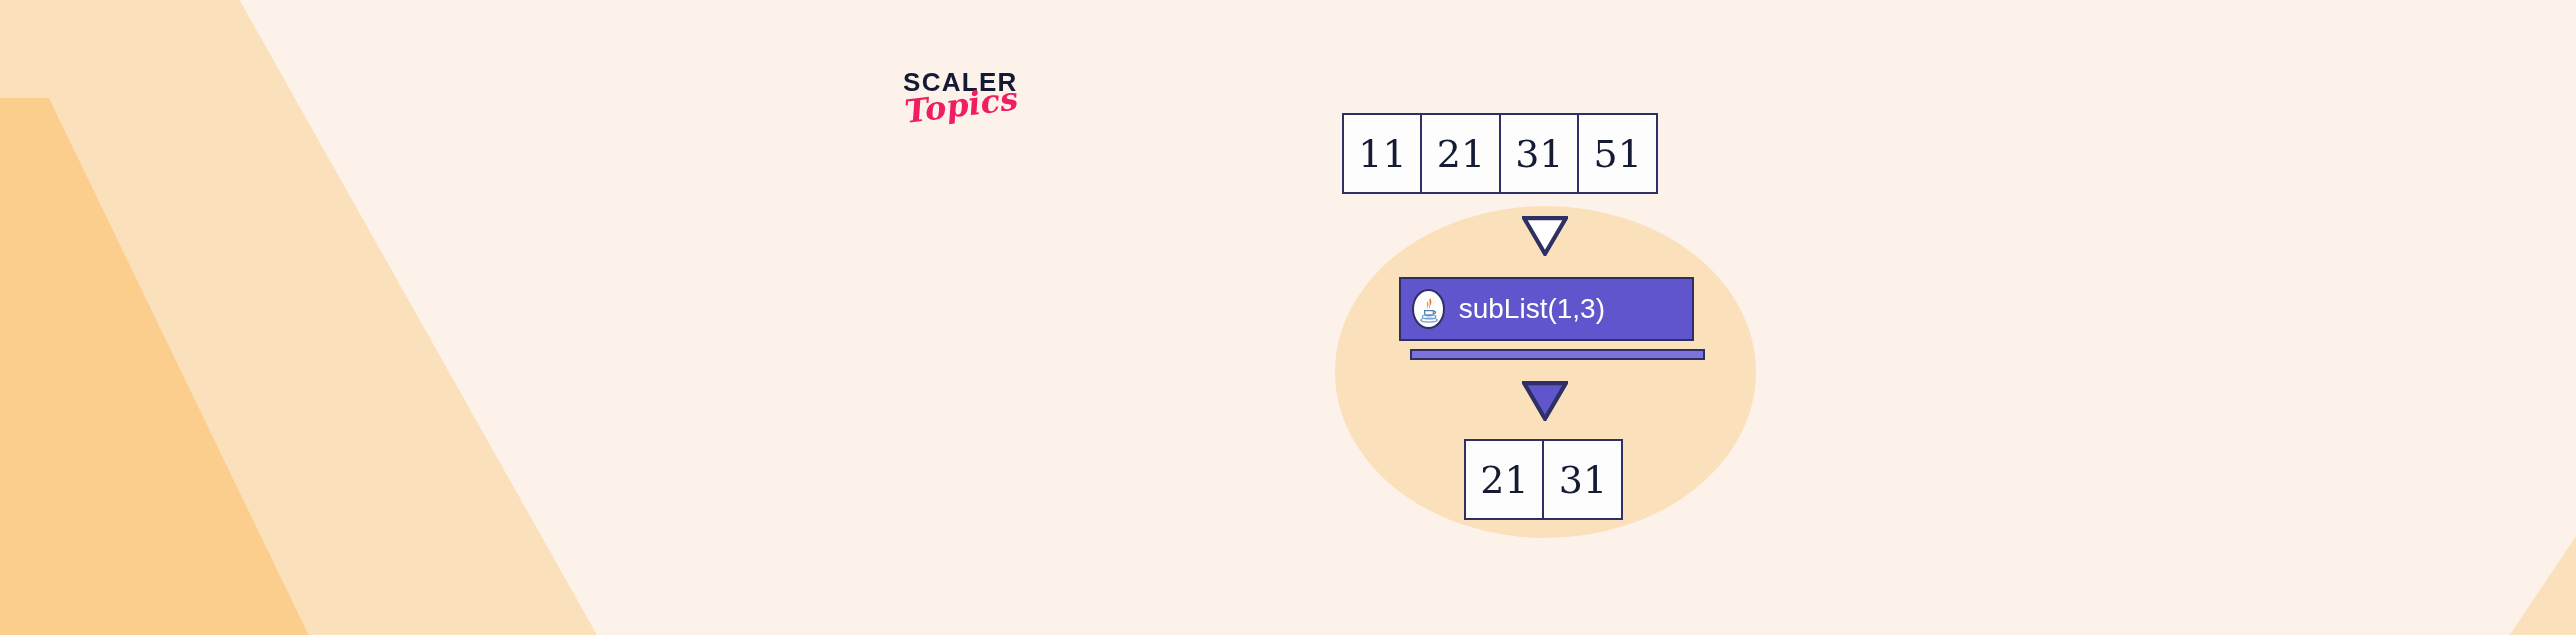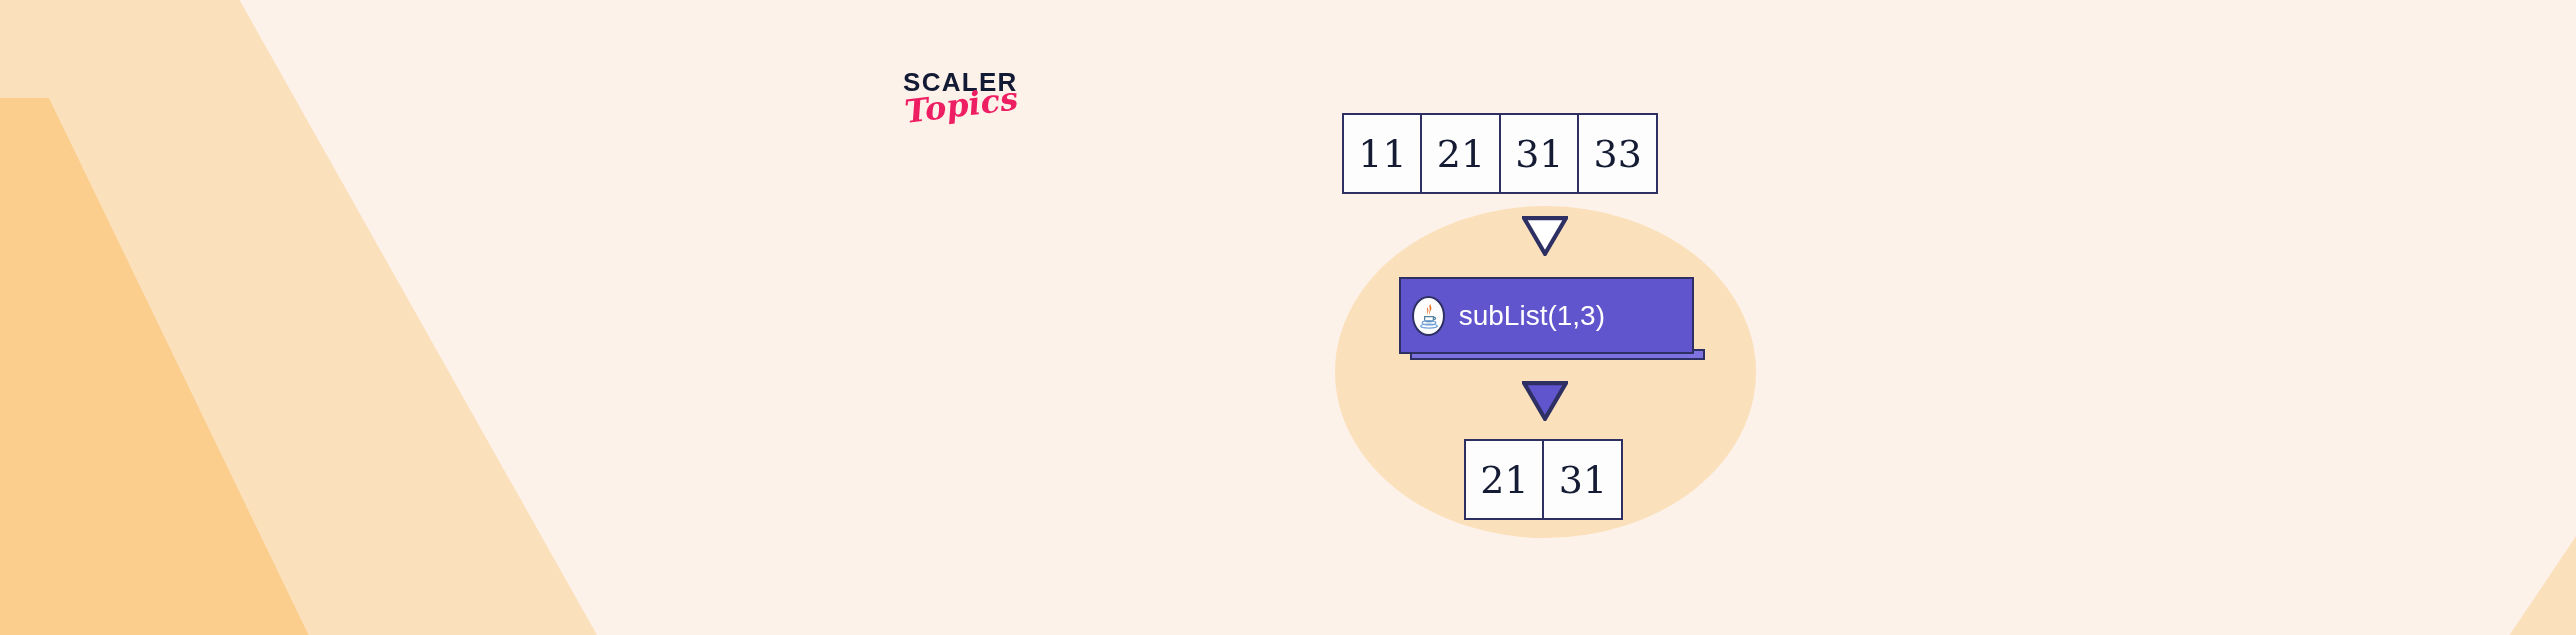--- a/index.html
+++ b/index.html
@@ -120,21 +120,21 @@
     left: 11.3px;
     top: 72px;
     width: 295px;
     height: 11.3px;
     background: #7D72DF;
     border: 2.6px solid #2E3063;
   }
   #method-call-body {
     position: relative;
     width: 295px;
-    height: 77px;
+    height: 64px;
     background: #6055CC;
     border: 2.6px solid #2E3063;
     display: flex;
     align-items: center;
     padding-left: 11.3px;
     z-index: 2;
   }
   #java-badge {
     width: 33px;
     height: 40px;
@@ -176,21 +176,21 @@
 </div>
 
 <div id="diagram">
 
   <div id="diagram-backdrop"></div>
 
   <div id="input-array" class="array-row stage-layer">
     <div class="array-cell">11</div>
     <div class="array-cell">21</div>
     <div class="array-cell">31</div>
-    <div class="array-cell">33</div>
+    <div class="array-cell">51</div>
   </div>
 
   <div id="arrow-down-outline" class="tri-wrap">
     <svg width="46" height="40" viewBox="0 0 90 78">
       <polygon points="4,4 86,4 45,74" fill="#FFFFFF" stroke="#2E3063" stroke-width="8" stroke-linejoin="miter"></polygon>
     </svg>
   </div>
 
   <div id="method-call">
     <div id="method-call-shadow"></div>

